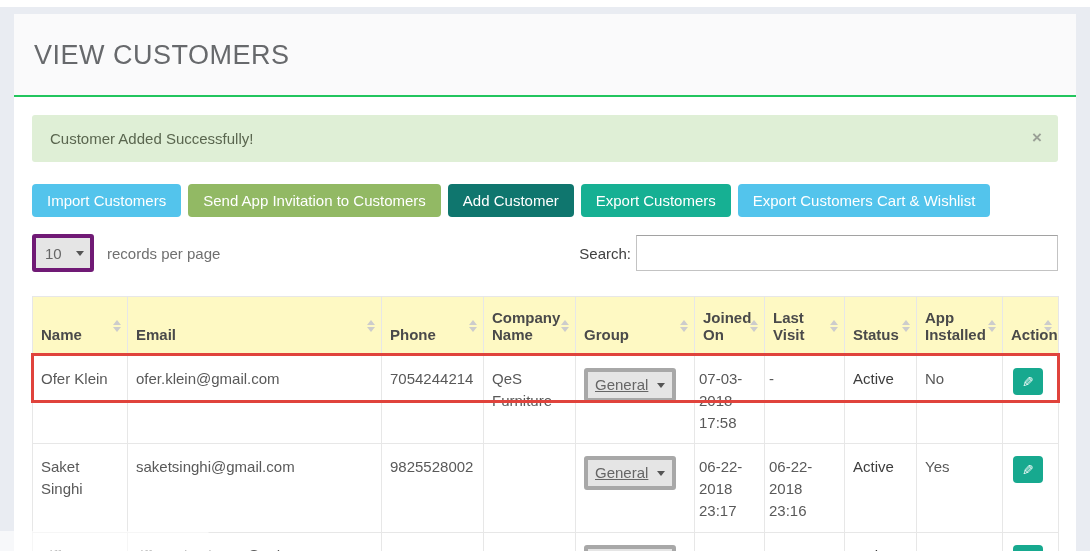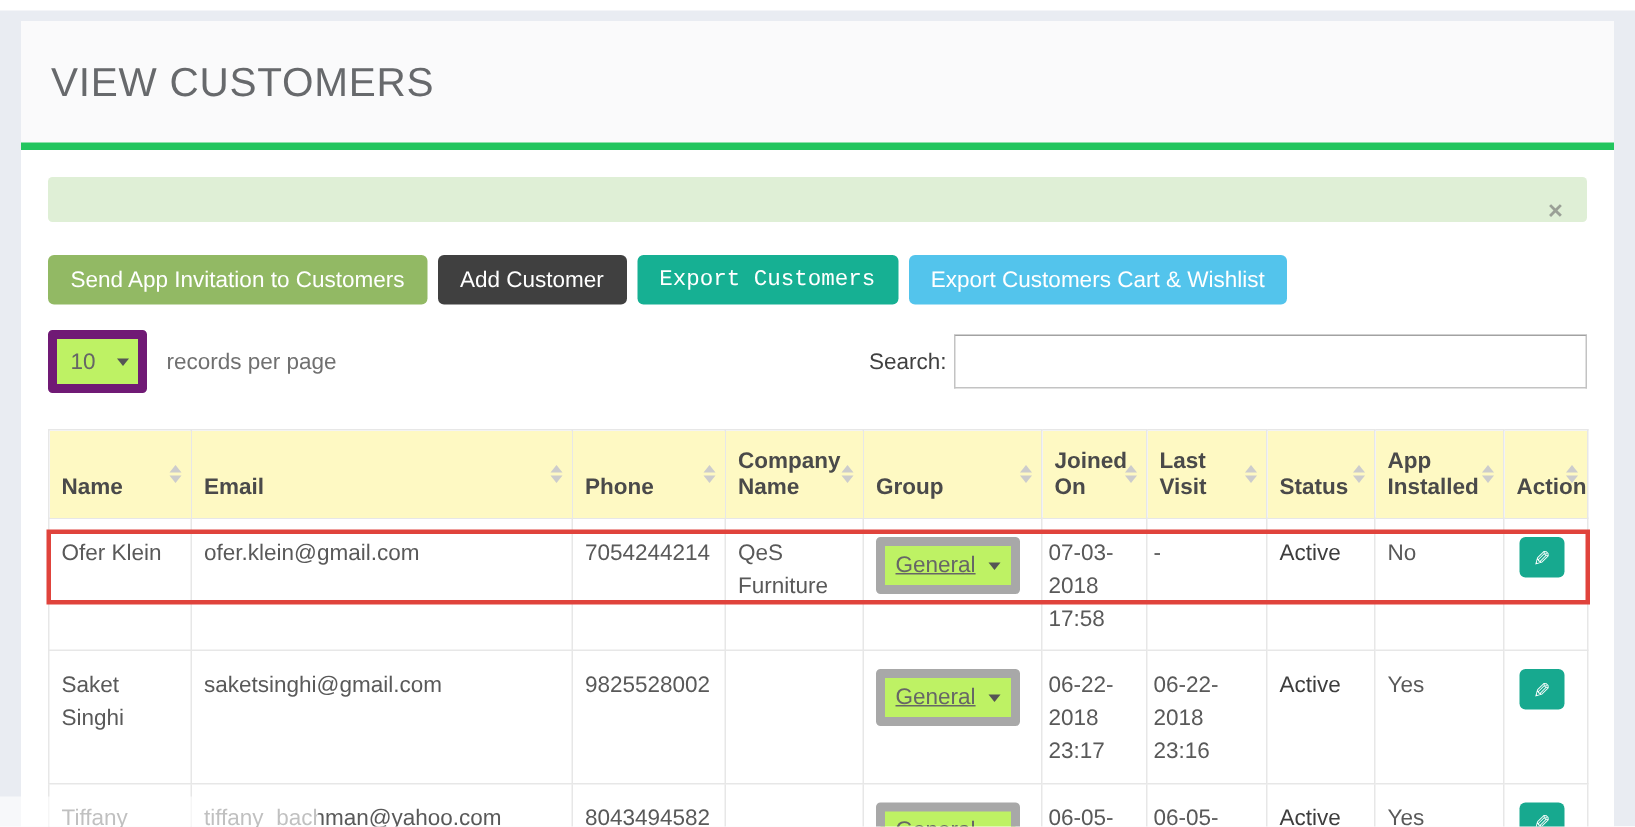--- a/index.html
+++ b/index.html
@@ -13,21 +13,21 @@
     position: absolute; left: 0; top: 7px; right: 0; bottom: 0;
     background: #e9ecf2;
   }
   .card {
     position: absolute; left: 14px; top: 14px; width: 1062px; height: 560px;
     background: #ffffff;
   }
   .card-header {
     background: #fafafb;
     padding: 26px 20px 24px 20px;
-    border-bottom: 5px solid #22c55e;
+    border-bottom: 2px solid #22c55e;
   }
   .page-title {
     font-size: 27px; color: #67696c; letter-spacing: 0.5px; font-weight: 400;
   }
   .card-body { padding: 18px 18px 0 18px; }
 
   
   .alert {
     background: #dfefd6; border-radius: 3px;
     padding: 15px 18px; color: #5a664f; font-size: 15px;
@@ -42,28 +42,28 @@
   
   .toolbar { margin-top: 22px; display: flex; }
   .btn {
     color: #fff; font-size: 15px; line-height: 1;
     padding: 9px 15px 9px 15px; border: none; border-radius: 4px;
     margin-right: 7px; cursor: pointer; white-space: nowrap;
     font-family: "Liberation Sans", sans-serif;
   }
   .btn-blue   { background: #53c4ec; }
   .btn-green  { background: #92b964; }
-  .btn-salmon { background: #404040; }
-  .btn-teal   { background: #16b093; font-family: Liberation Mono, monospace; }
+  .btn-salmon { background: #0f766e; }
+  .btn-teal   { background: #16b093; }
 
   
   .controls { margin-top: 17px; display: flex; align-items: center; }
   .fake-select {
-    height: 30px; border: 6px solid #701a75; border-radius: 3px;
-    background: #bef264; display: inline-flex; align-items: center;
+    height: 30px; border: 4px solid #701a75; border-radius: 3px;
+    background: #e5e5e5; display: inline-flex; align-items: center;
     padding: 0 9px; cursor: pointer; color: #666; font-size: 15px;
   }
   .fake-select .caret {
     width: 0; height: 0; margin-left: 14px;
     border-left: 4px solid transparent; border-right: 4px solid transparent;
     border-top: 5px solid #555;
   }
   .page-size { width: 36px; }
   .records-label { margin-left: 13px; color: #707070; font-size: 15px; }
   .search-wrap { margin-left: auto; display: flex; align-items: center; }
@@ -138,24 +138,26 @@
 
 <div class="page-bg"></div>
 
 <div class="card">
   <div class="card-header">
     <div class="page-title">VIEW CUSTOMERS</div>
   </div>
 
   <div class="card-body">
     <div class="alert">
+      <span>Customer Added Successfully!</span>
       <span class="alert-close">×</span>
     </div>
 
     <div class="toolbar">
+      <button class="btn btn-blue">Import Customers</button>
       <button class="btn btn-green">Send App Invitation to Customers</button>
       <button class="btn btn-salmon">Add Customer</button>
       <button class="btn btn-teal">Export Customers</button>
       <button class="btn btn-blue">Export Customers Cart &amp; Wishlist</button>
     </div>
 
     <div class="controls">
       <div class="fake-select page-size">
         <span>10</span>
         <span class="caret"></span>

